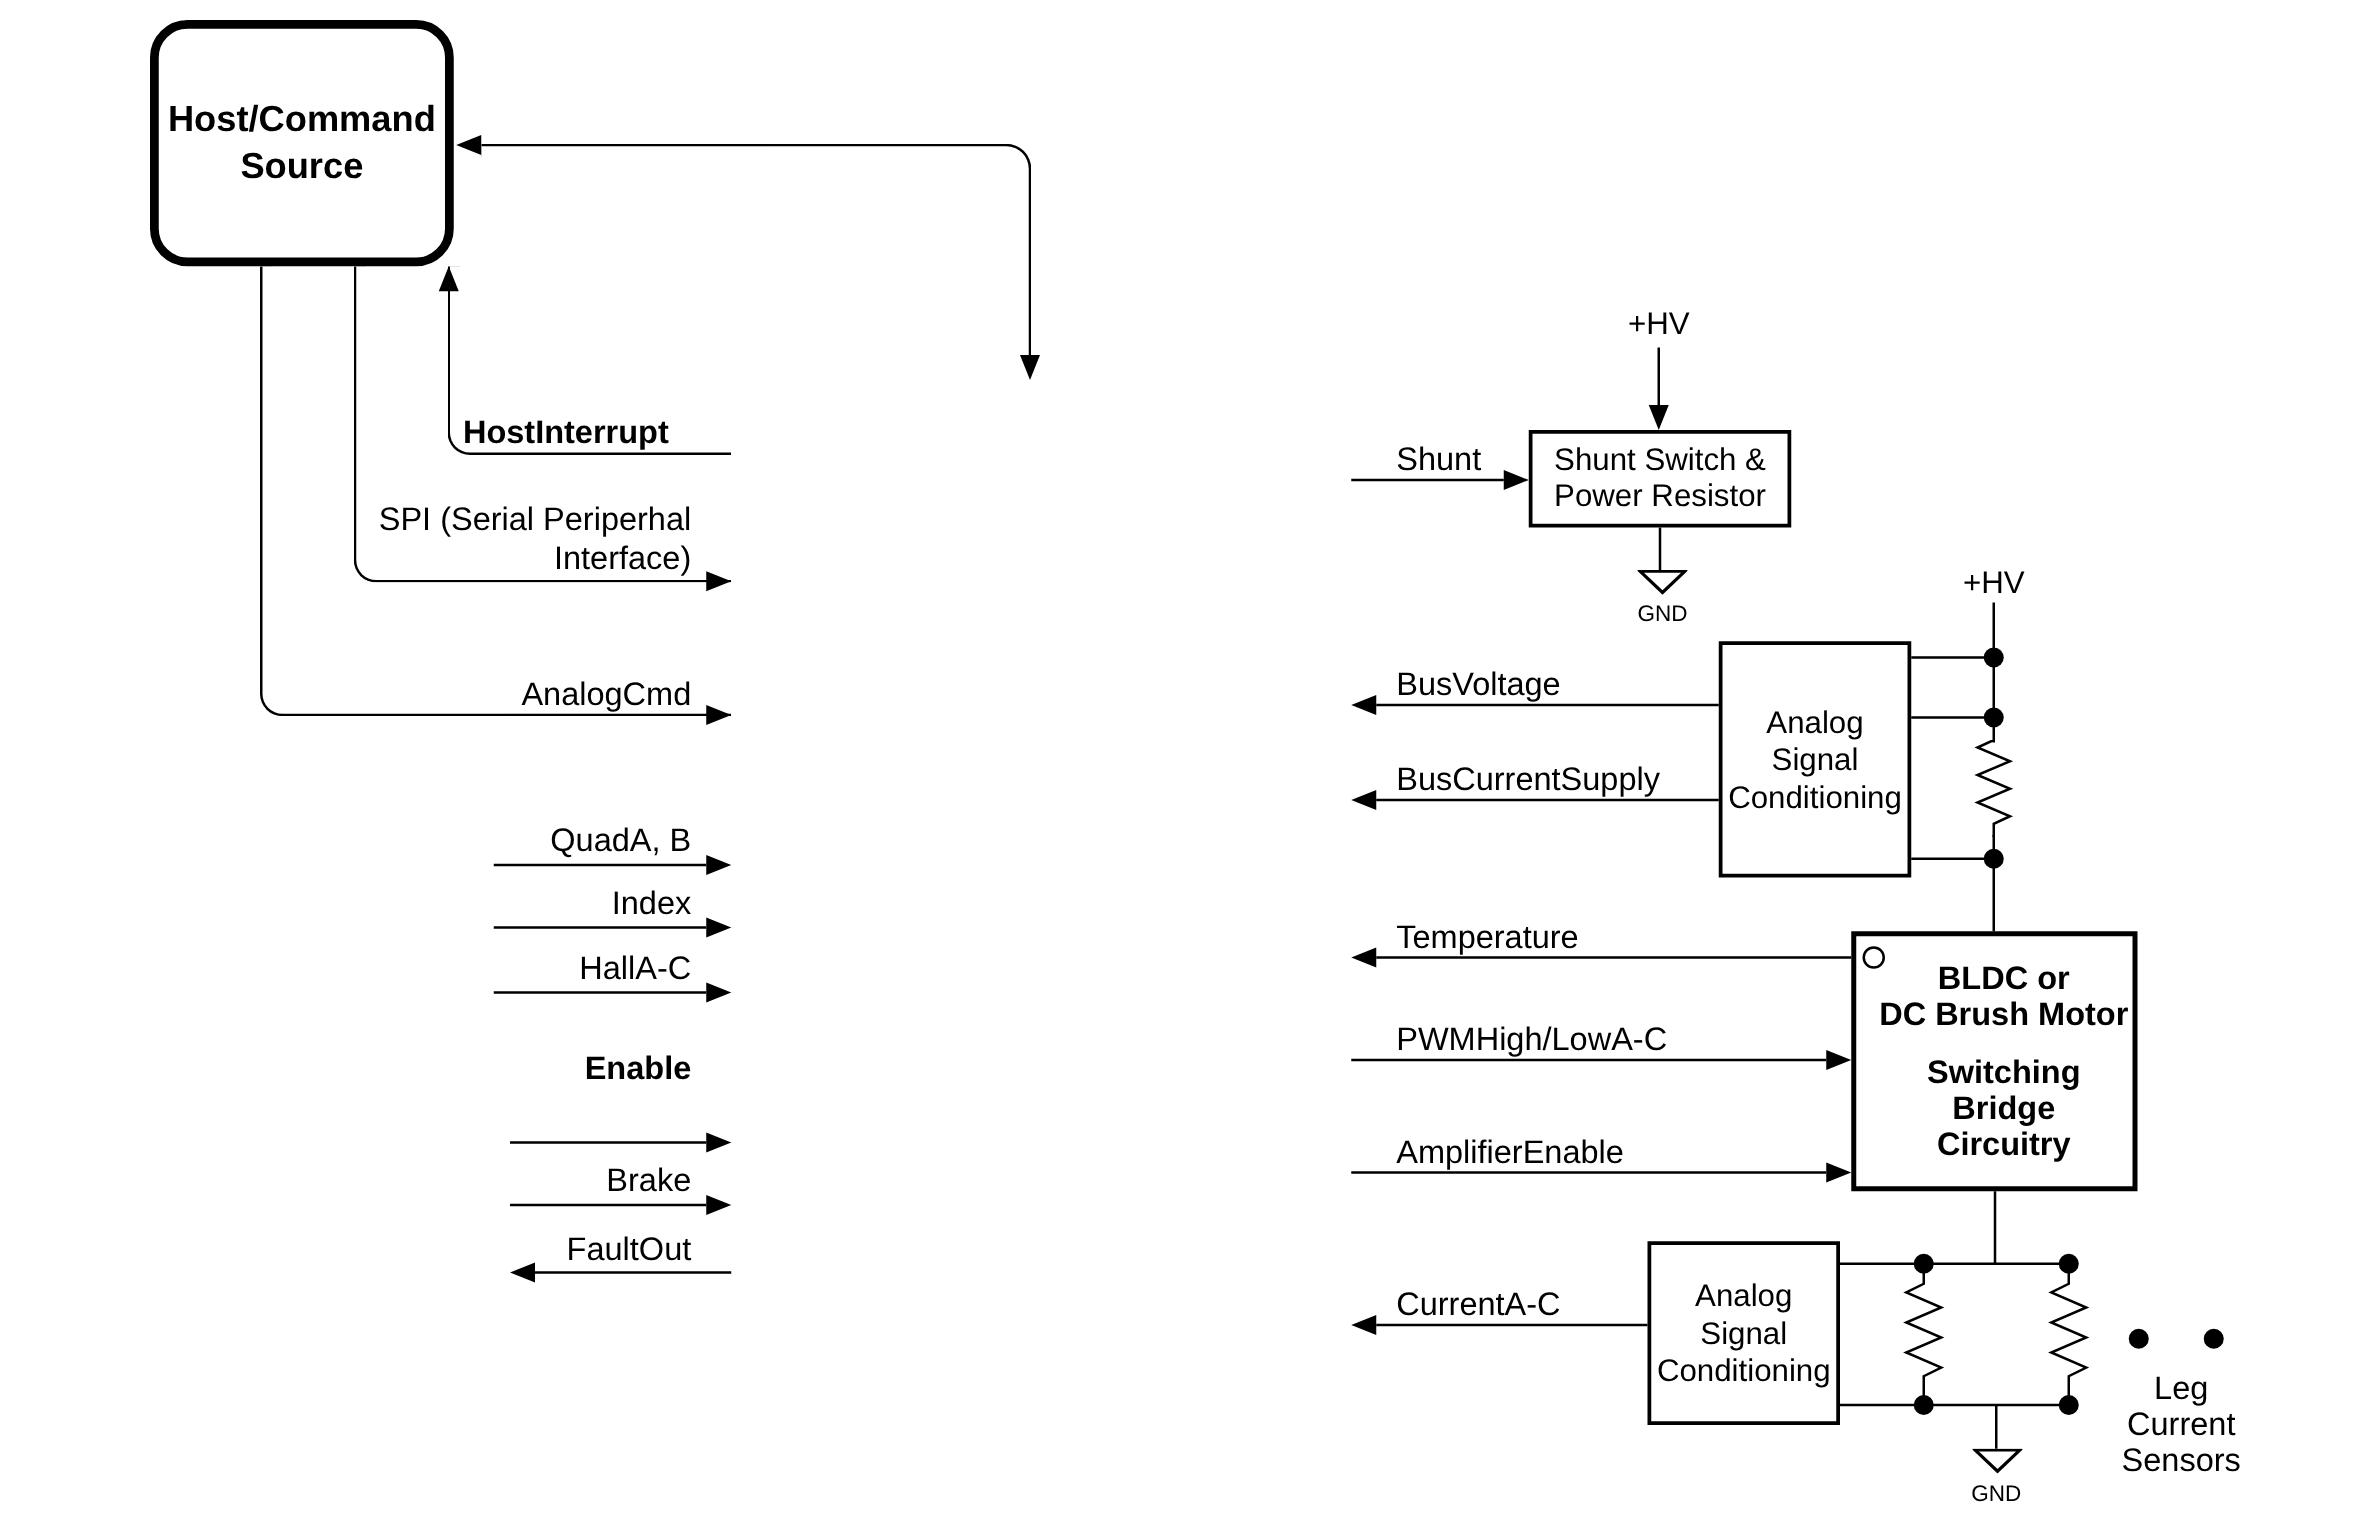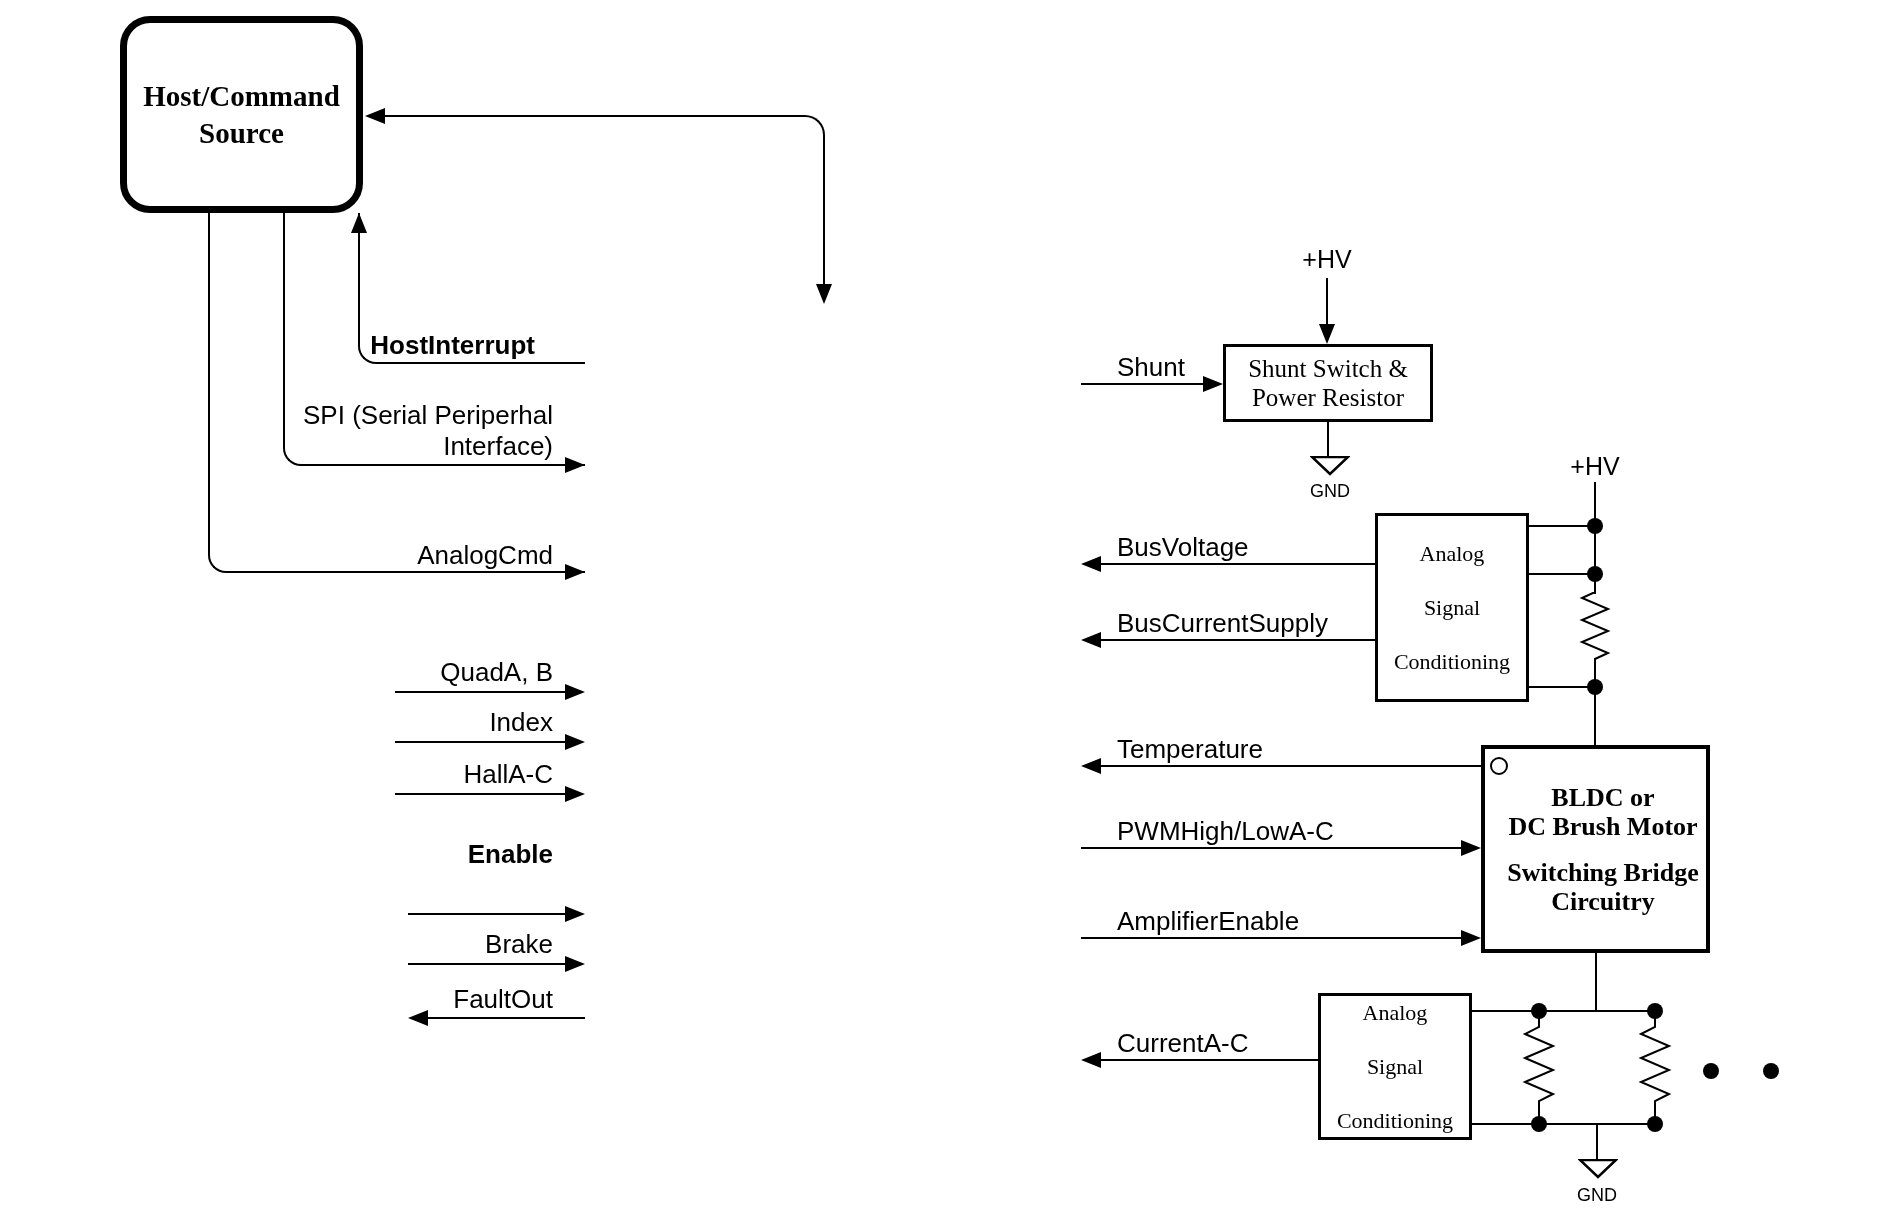--- a/index.html
+++ b/index.html
@@ -2,39 +2,39 @@
 <html><head>
 <meta charset="utf-8">
 <style>
   html,body{margin:0;padding:0;background:#ffffff;}
   #canvas{
     position:relative;width:1900px;height:1221px;background:#ffffff;
     font-family:"Liberation Sans",sans-serif;color:#000;overflow:hidden;
   }
   .box{position:absolute;box-sizing:border-box;border:3px solid #000;background:#fff;
        display:flex;flex-direction:column;align-items:center;justify-content:center;
-       text-align:center;font-family:Liberation Serif, serif;}
+       text-align:center;}
   .rbox{border-width:7px;border-radius:30px;}
   .line{position:absolute;background:#000;}
   .path{position:absolute;box-sizing:border-box;}
   .label{position:absolute;font-size:26px;line-height:30px;white-space:nowrap;}
   .lright{text-align:right;}
   .lcenter{text-align:center;}
   .arr{position:absolute;width:0;height:0;}
   .arr-right{border-top:8px solid transparent;border-bottom:8px solid transparent;border-left:20px solid #000;}
   .arr-left{border-top:8px solid transparent;border-bottom:8px solid transparent;border-right:20px solid #000;}
   .arr-up{border-left:8px solid transparent;border-right:8px solid transparent;border-bottom:20px solid #000;}
   .arr-down{border-left:8px solid transparent;border-right:8px solid transparent;border-top:20px solid #000;}
   .dot{position:absolute;width:16px;height:16px;border-radius:50%;background:#000;}
   .ocircle{position:absolute;width:18px;height:18px;border-radius:50%;border:2px solid #000;background:#fff;box-sizing:border-box;z-index:5;}
   .svgel{position:absolute;}
   .host-text{font-size:29px;font-weight:bold;line-height:37px;}
   .chip-text{font-size:37px;font-weight:bold;line-height:45px;}
   .small-box-text{font-size:25px;line-height:29px;}
-  .asc-text{font-size:22px;line-height:30px;gap:24px;}
+  .asc-text{font-size:25px;line-height:30px;}
   .motor-text{font-size:26px;font-weight:bold;line-height:29px;padding-left:15px;}
   .motor-gap{height:17px;}
   .pwr{font-size:25px;line-height:29px;}
   .gnd{font-size:18px;line-height:29px;}
   .leg-text{font-size:26px;line-height:29px;}
 </style>
 </head>
 <body>
 
 <div id="canvas">
@@ -184,14 +184,19 @@
   <div class="dot" style="left:1647px;top:1116px;"></div>
 
   <div class="line" style="left:1596px;top:1124px;width:2px;height:35px;"></div>
   <svg class="svgel" style="left:1578px;top:1159px;" width="40" height="20">
     <polygon points="2,1 38,1 20,18" fill="#fff" stroke="#000" stroke-width="2.5"></polygon>
   </svg>
   <div class="label lcenter gnd" style="left:1547px;top:1181px;width:100px;">GND</div>
 
   <div class="dot" style="left:1703px;top:1063px;"></div>
   <div class="dot" style="left:1763px;top:1063px;"></div>
+  <div class="label lcenter leg-text" style="left:1655px;top:1096px;width:180px;">
+    <div>Leg</div>
+    <div>Current</div>
+    <div>Sensors</div>
+  </div>
 
 </div>
 
 </body></html>

